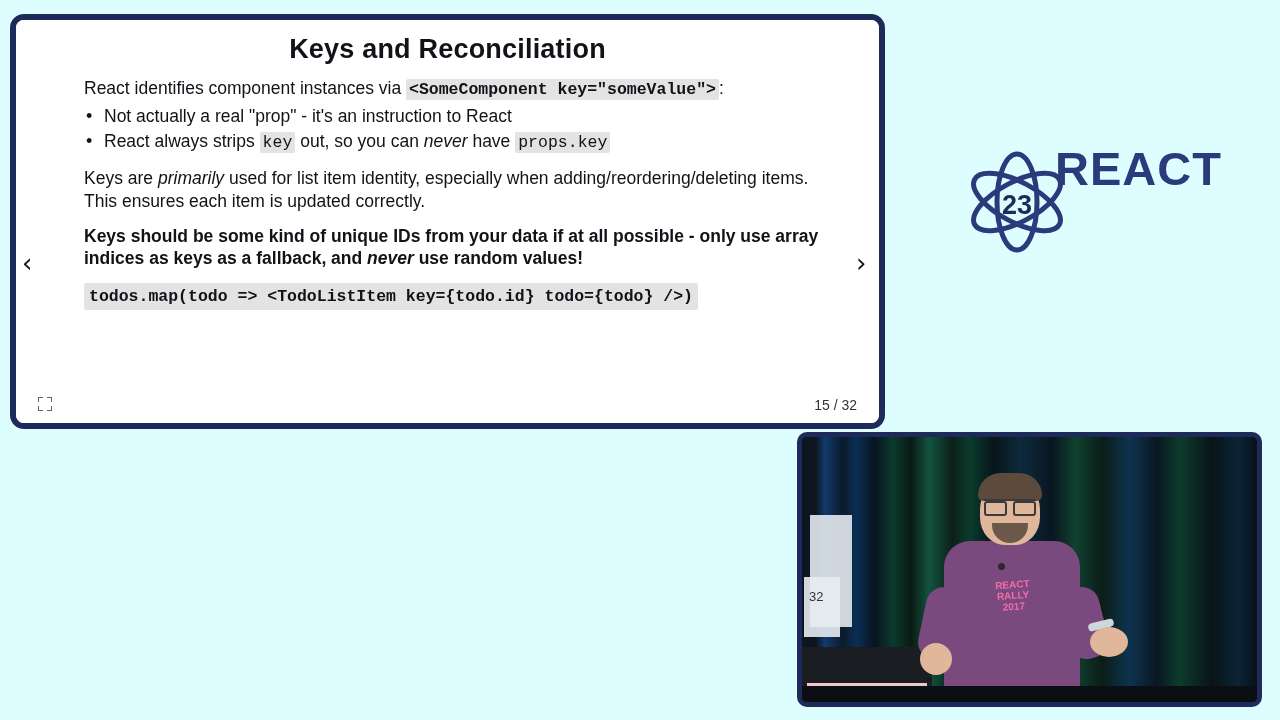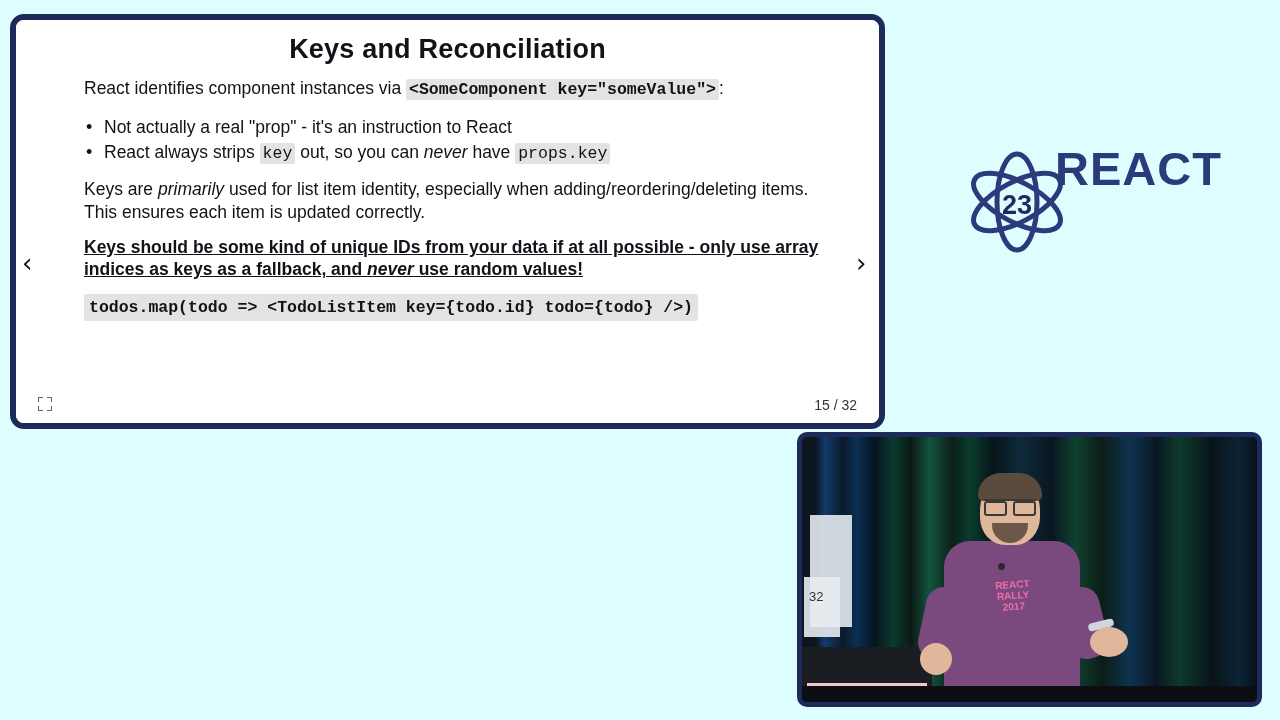--- a/index.html
+++ b/index.html
@@ -40,21 +40,21 @@
     margin-bottom: 12px;
   }
   .body-text {
     font-size: 17.5px;
     color: #111318;
     line-height: 1.28;
     padding-left: 46px;
     padding-right: 30px;
   }
   .para { margin-bottom: 13px; }
-  .para-tight { margin-bottom: 16px; }
+  .para-tight { margin-bottom: 5px; }
   code, .code {
     font-family: "Liberation Mono", monospace;
     background: #e3e3e3;
     font-size: 16.5px;
     padding: 1px 3px;
     border-radius: 2px;
     white-space: nowrap;
   }
   .code-block {
     font-family: "Liberation Mono", monospace;
@@ -79,21 +79,21 @@
     font-size: 17.5px;
     line-height: 1.3;
   }
   ul.bullets li::before {
     content: "•";
     position: absolute;
     left: 2px;
     top: 0;
     font-size: 18px;
   }
-  .bold-para { font-weight: bold; text-decoration: underline; }
+  .bold-para { font-weight: bold; }
   em { font-style: italic; }
 
   
   .nav-arrow {
     position: absolute;
     top: 250px;
     font-size: 26px;
     color: #111318;
     line-height: 1;
     cursor: pointer;

